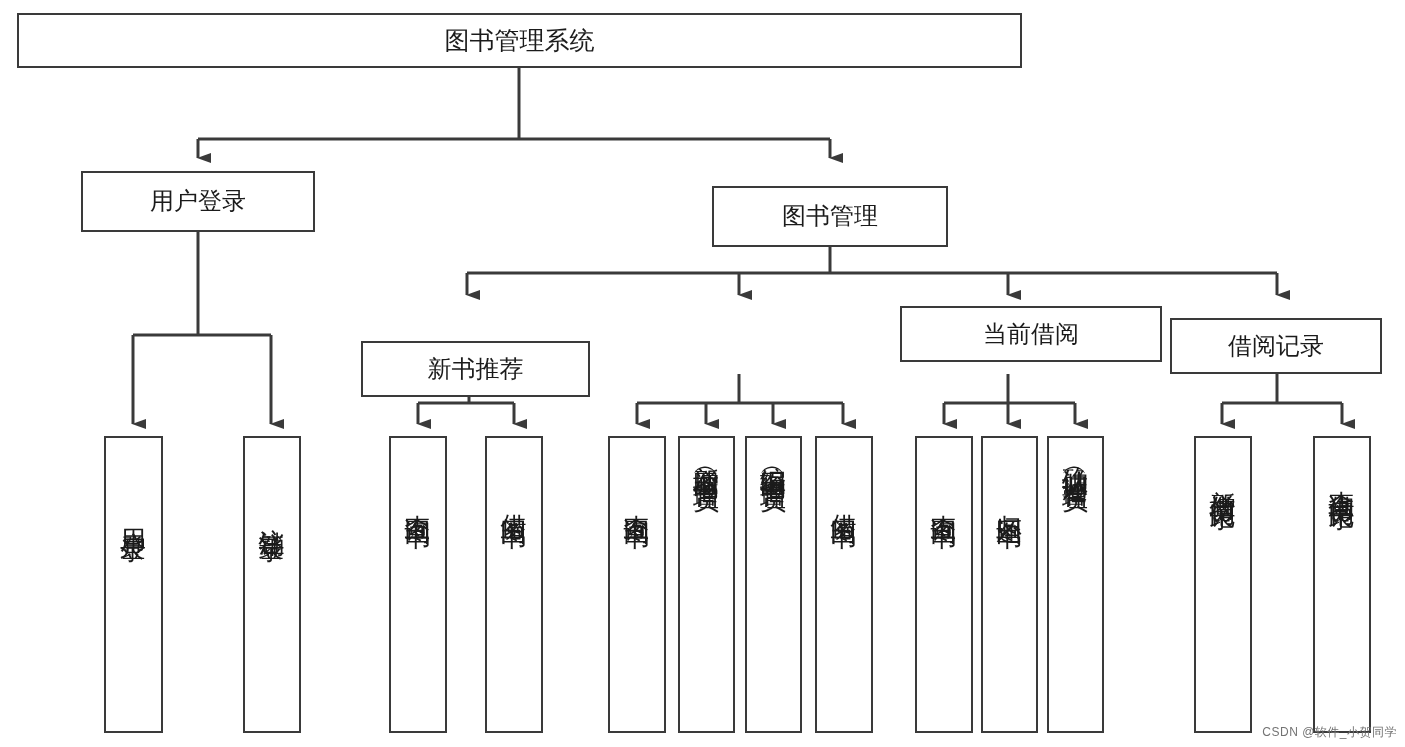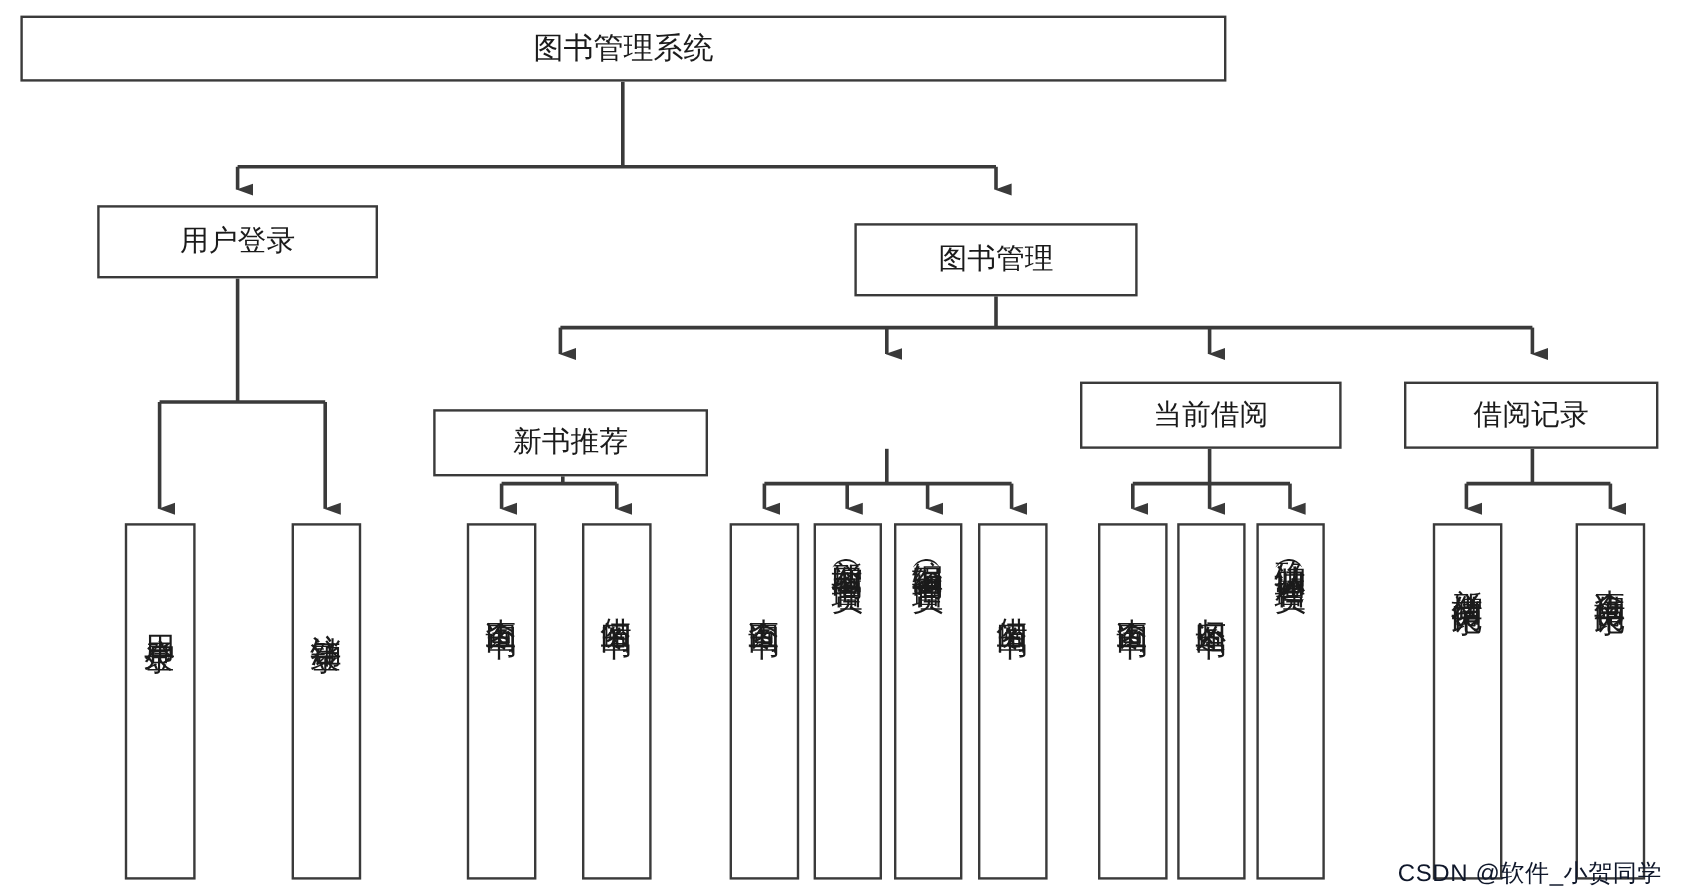--- a/index.html
+++ b/index.html
@@ -54,24 +54,24 @@
   }
   .node.vertical .label {
     writing-mode: vertical-rl;
     text-orientation: upright;
     font-size: 26px;
     letter-spacing: 3px;
     line-height: 1;
   }
   #watermark {
     position: absolute;
-    right: 20px;
+    right: 8px;
     bottom: 6px;
-    font-size: 20px;
-    color: #0f172a;
+    font-size: 12px;
+    color: #737373;
     letter-spacing: 0.5px;
     z-index: 5;
     white-space: nowrap;
   }
 </style>
 </head>
 <body>
 
 <div id="canvas">
 
@@ -135,21 +135,21 @@
 
   <div class="node horizontal" style="left:712px; top:186px; width:236px; height:61px;">
     <span class="label">图书管理</span>
   </div>
 
   <div class="node horizontal" style="left:361px; top:318px; width:229px; height:56px;margin-top:23px;">
     <span class="label">新书推荐</span>
   </div>
 
 
-  <div class="node horizontal" style="left:900px; top:318px; width:218px; height:56px;">
+  <div class="node horizontal" style="left:900px; top:306px; width:262px; height:56px;">
     <span class="label">当前借阅</span>
   </div>
 
   <div class="node horizontal" style="left:1170px; top:318px; width:212px; height:56px;">
     <span class="label">借阅记录</span>
   </div>
 
   <div class="node vertical" style="left:104px; top:436px; width:59px; height:297px; padding-top:70px;">
     <span class="label">用户登录</span>
   </div>

